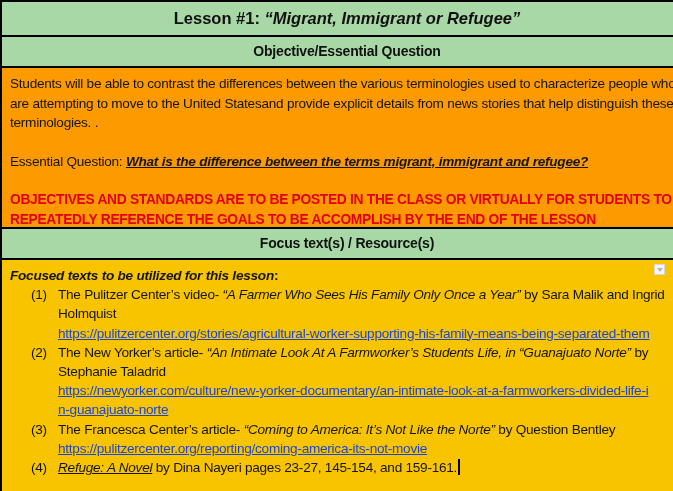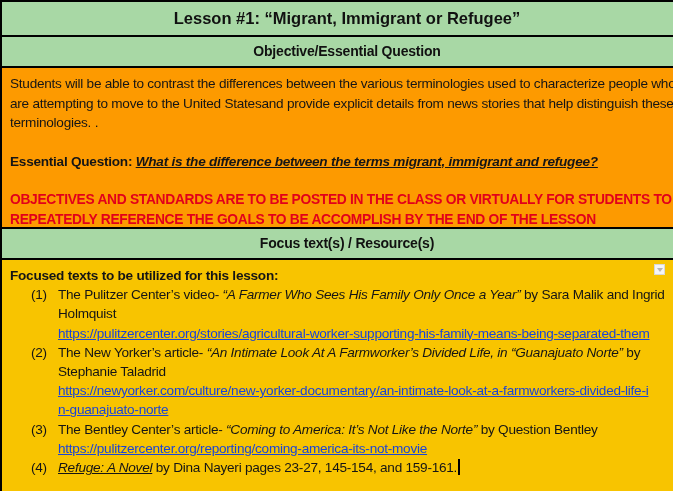--- a/index.html
+++ b/index.html
@@ -26,59 +26,59 @@
     background: #a8d8a5;
     text-align: center;
     color: #111;
   }
   .title-row {
     height: 35px;
     line-height: 33px;
     font-size: 16.5px;
     font-weight: bold;
   }
-  .title-row .italic { }
+  .title-row .italic { font-style: italic; }
   .section-head {
     height: 31px;
     line-height: 29px;
     font-size: 14px;
     font-weight: bold;
     letter-spacing: -0.2px;
   }
   .objective-row {
     background: #fd9a00;
     height: 161px;
     padding: 6px 8px 0 8px;
     font-size: 13.6px;
     line-height: 19.5px;
     color: #151515;
     letter-spacing: -0.25px;
   }
   .objective-row p { margin: 0; }
   .objective-row .gap { height: 19px; }
-  .eq-label { font-weight: bold; }
+  .eq-label { font-weight: normal; }
   .eq-question { font-weight: bold; font-style: italic; text-decoration: underline; }
   .standards {
     color: #e2001a;
     font-weight: bold;
     font-size: 13.8px;
     line-height: 19.5px;
     letter-spacing: -0.3px;
   }
   .resources-row {
     background: #f8c400;
     height: 240px;
     position: relative;
     padding: 6px 8px 0 8px;
     font-size: 13.6px;
     line-height: 19.2px;
     color: #151515;
     letter-spacing: -0.25px;
   }
-  .focus-label { font-weight: bold; }
+  .focus-label { font-weight: bold; font-style: italic; }
   .focus-colon { font-weight: bold; }
   .res-list { margin: 0; padding: 0; list-style: none; }
   .res-item {
     position: relative;
     padding-left: 48px;
   }
   .res-num {
     position: absolute;
     left: 21px;
     top: 0;
@@ -155,26 +155,26 @@
       <span class="focus-label">Focused texts to be utilized for this lesson</span><span class="focus-colon">:</span>
     </div>
     <ol class="res-list">
       <li class="res-item">
         <span class="res-num">(1)</span>
         <span>The Pulitzer Center’s video- </span><span class="res-title">“A Farmer Who Sees His Family Only Once a Year”</span><span> by Sara Malik and Ingrid Holmquist</span>
         <a class="res-link">https://pulitzercenter.org/stories/agricultural-worker-supporting-his-family-means-being-separated-them</a>
       </li>
       <li class="res-item">
         <span class="res-num">(2)</span>
-        <span>The New Yorker’s article- </span><span class="res-title">“An Intimate Look At A Farmworker’s Divided Life, in “Guanajuato Norte”</span><span> by Stephanie Taladrid</span>
+        <span>The New Yorker’s article- </span><span class="res-title">“An Intimate Look At A Farmworker’s Students Life, in “Guanajuato Norte”</span><span> by Stephanie Taladrid</span>
         <a class="res-link">https://newyorker.com/culture/new-yorker-documentary/an-intimate-look-at-a-farmworkers-divided-life-in-guanajuato-norte</a>
       </li>
       <li class="res-item">
         <span class="res-num">(3)</span>
-        <span>The Bentley Center’s article- </span><span class="res-title">“Coming to America: It’s Not Like the Norte”</span><span> by Question Bentley</span>
+        <span>The Francesca Center’s article- </span><span class="res-title">“Coming to America: It’s Not Like the Norte”</span><span> by Question Bentley</span>
         <a class="res-link">https://pulitzercenter.org/reporting/coming-america-its-not-movie</a>
       </li>
       <li class="res-item">
         <span class="res-num">(4)</span>
         <span class="book-title">Refuge: A Novel</span><span> by Dina Nayeri pages 23-27, 145-154, and 159-161.</span><span class="cursor"></span>
       </li>
     </ol>
   </div>
 
 </div>

